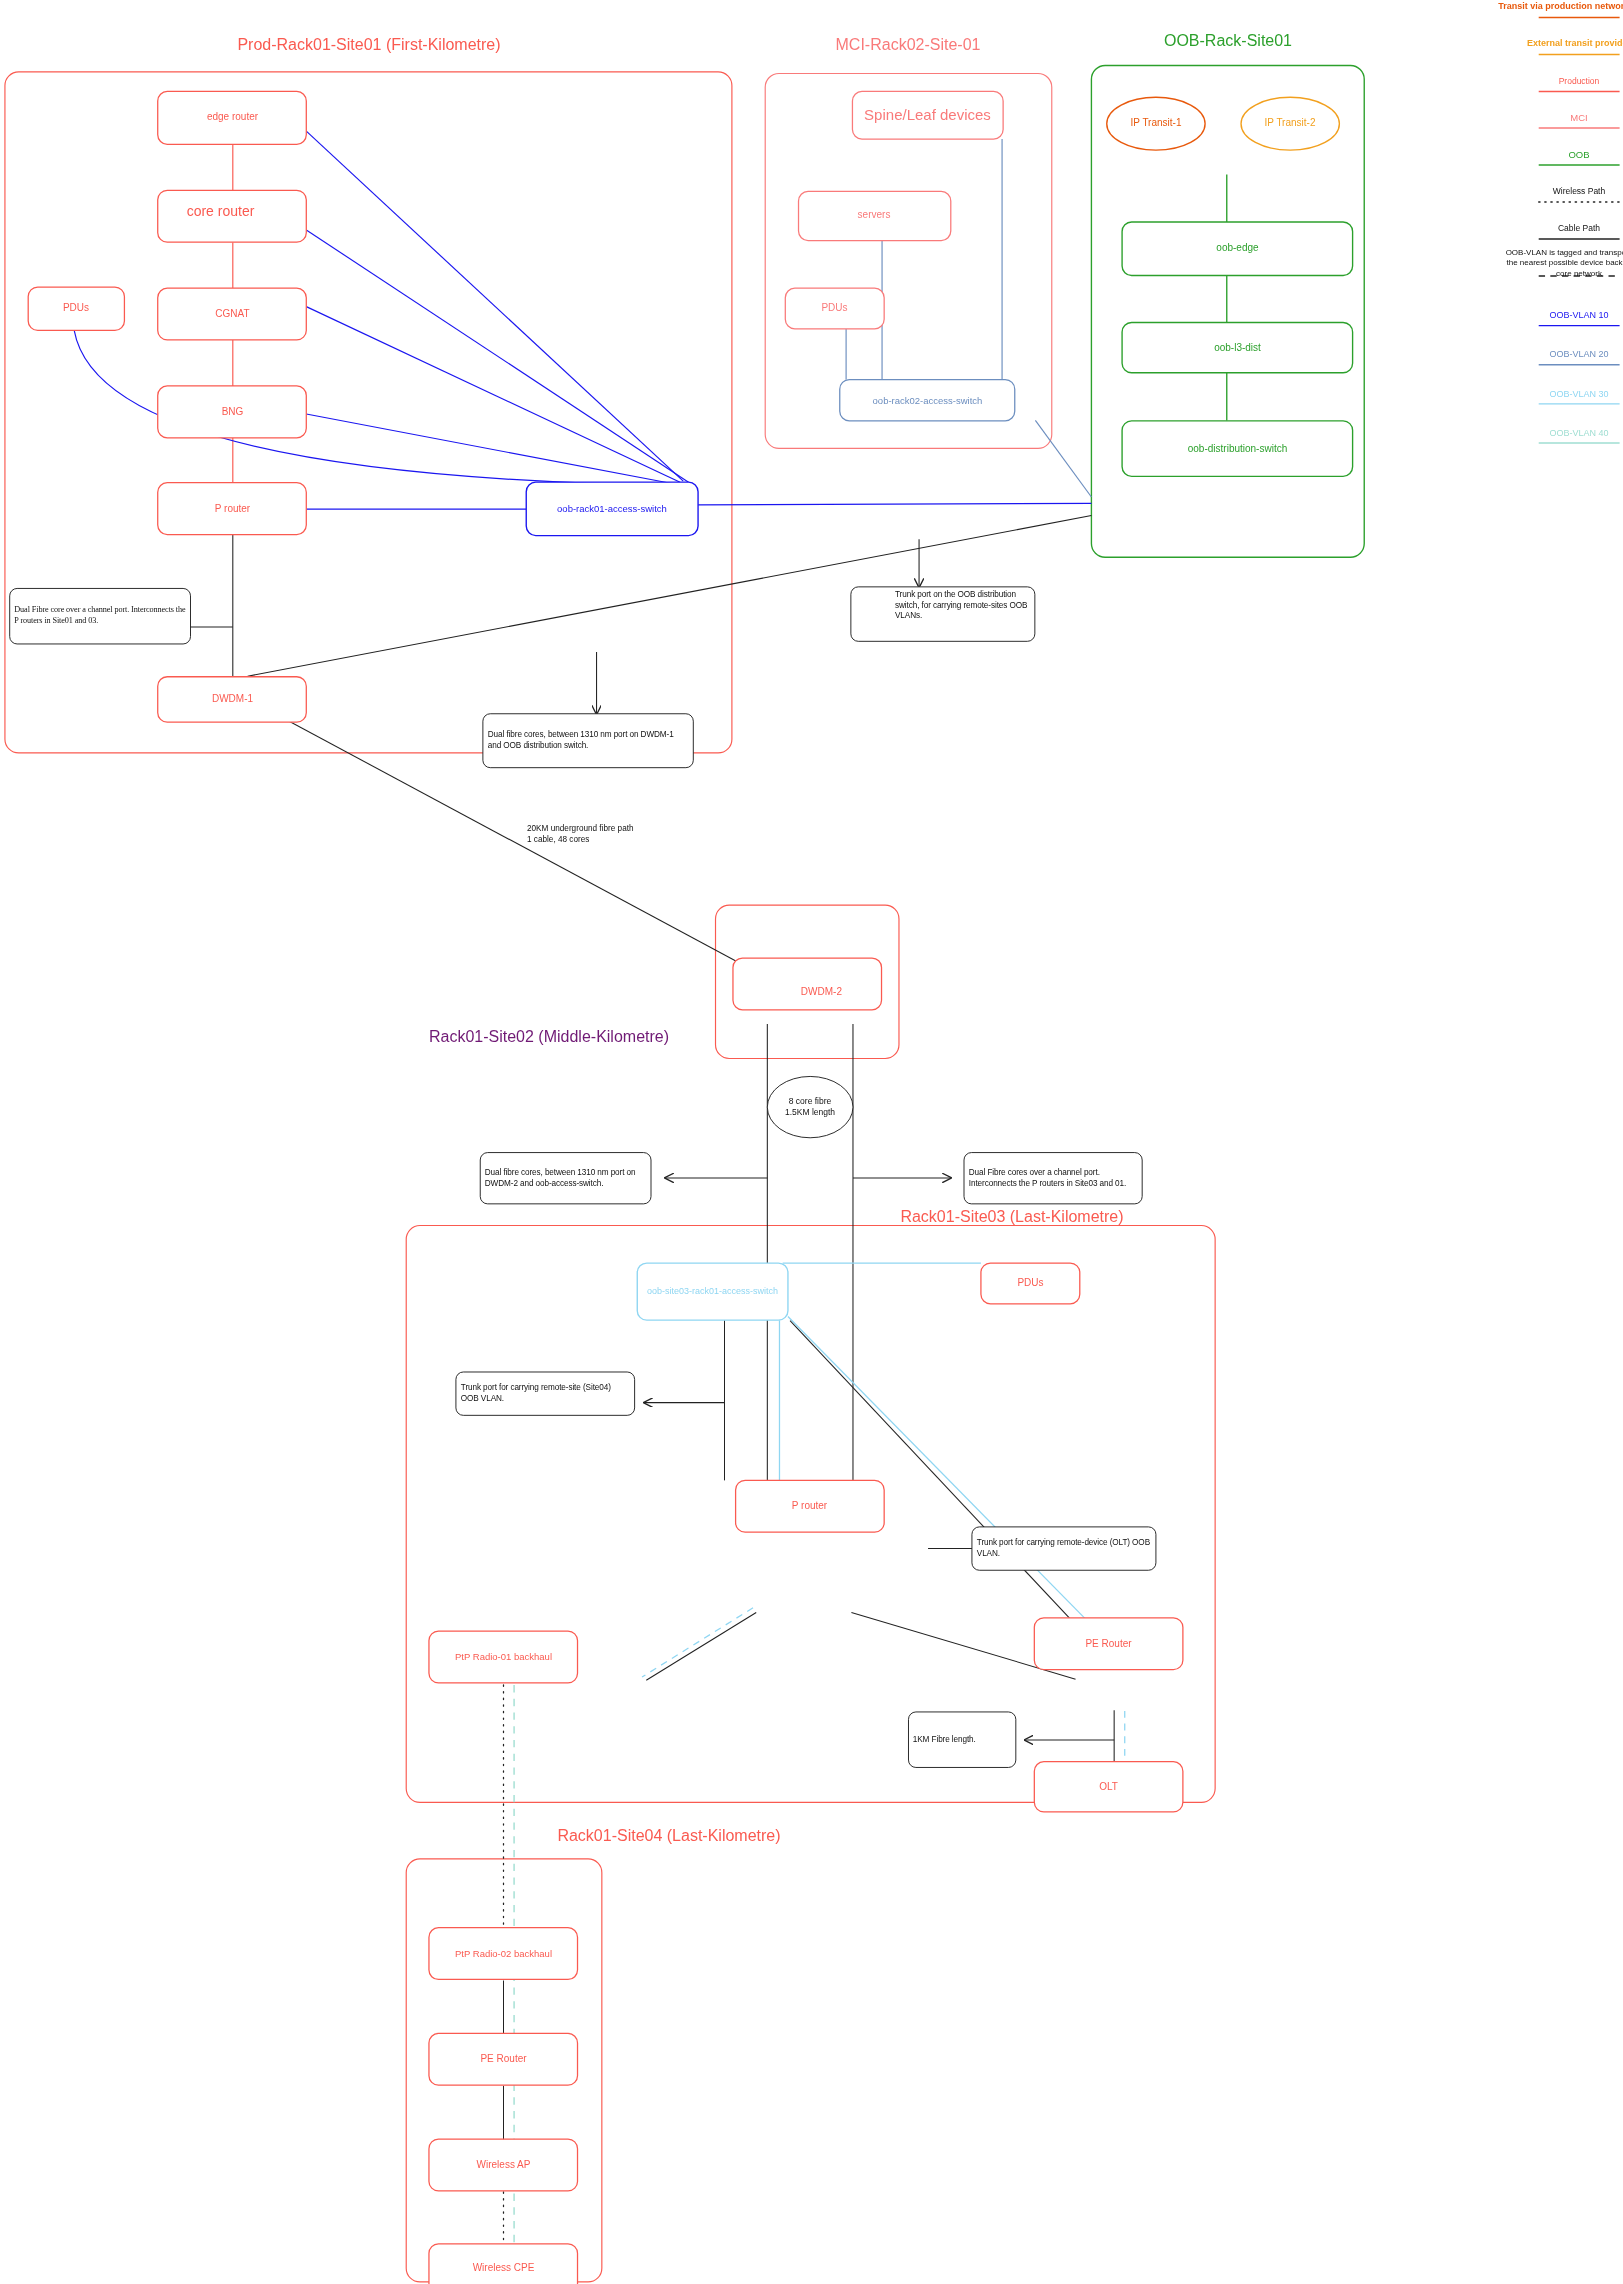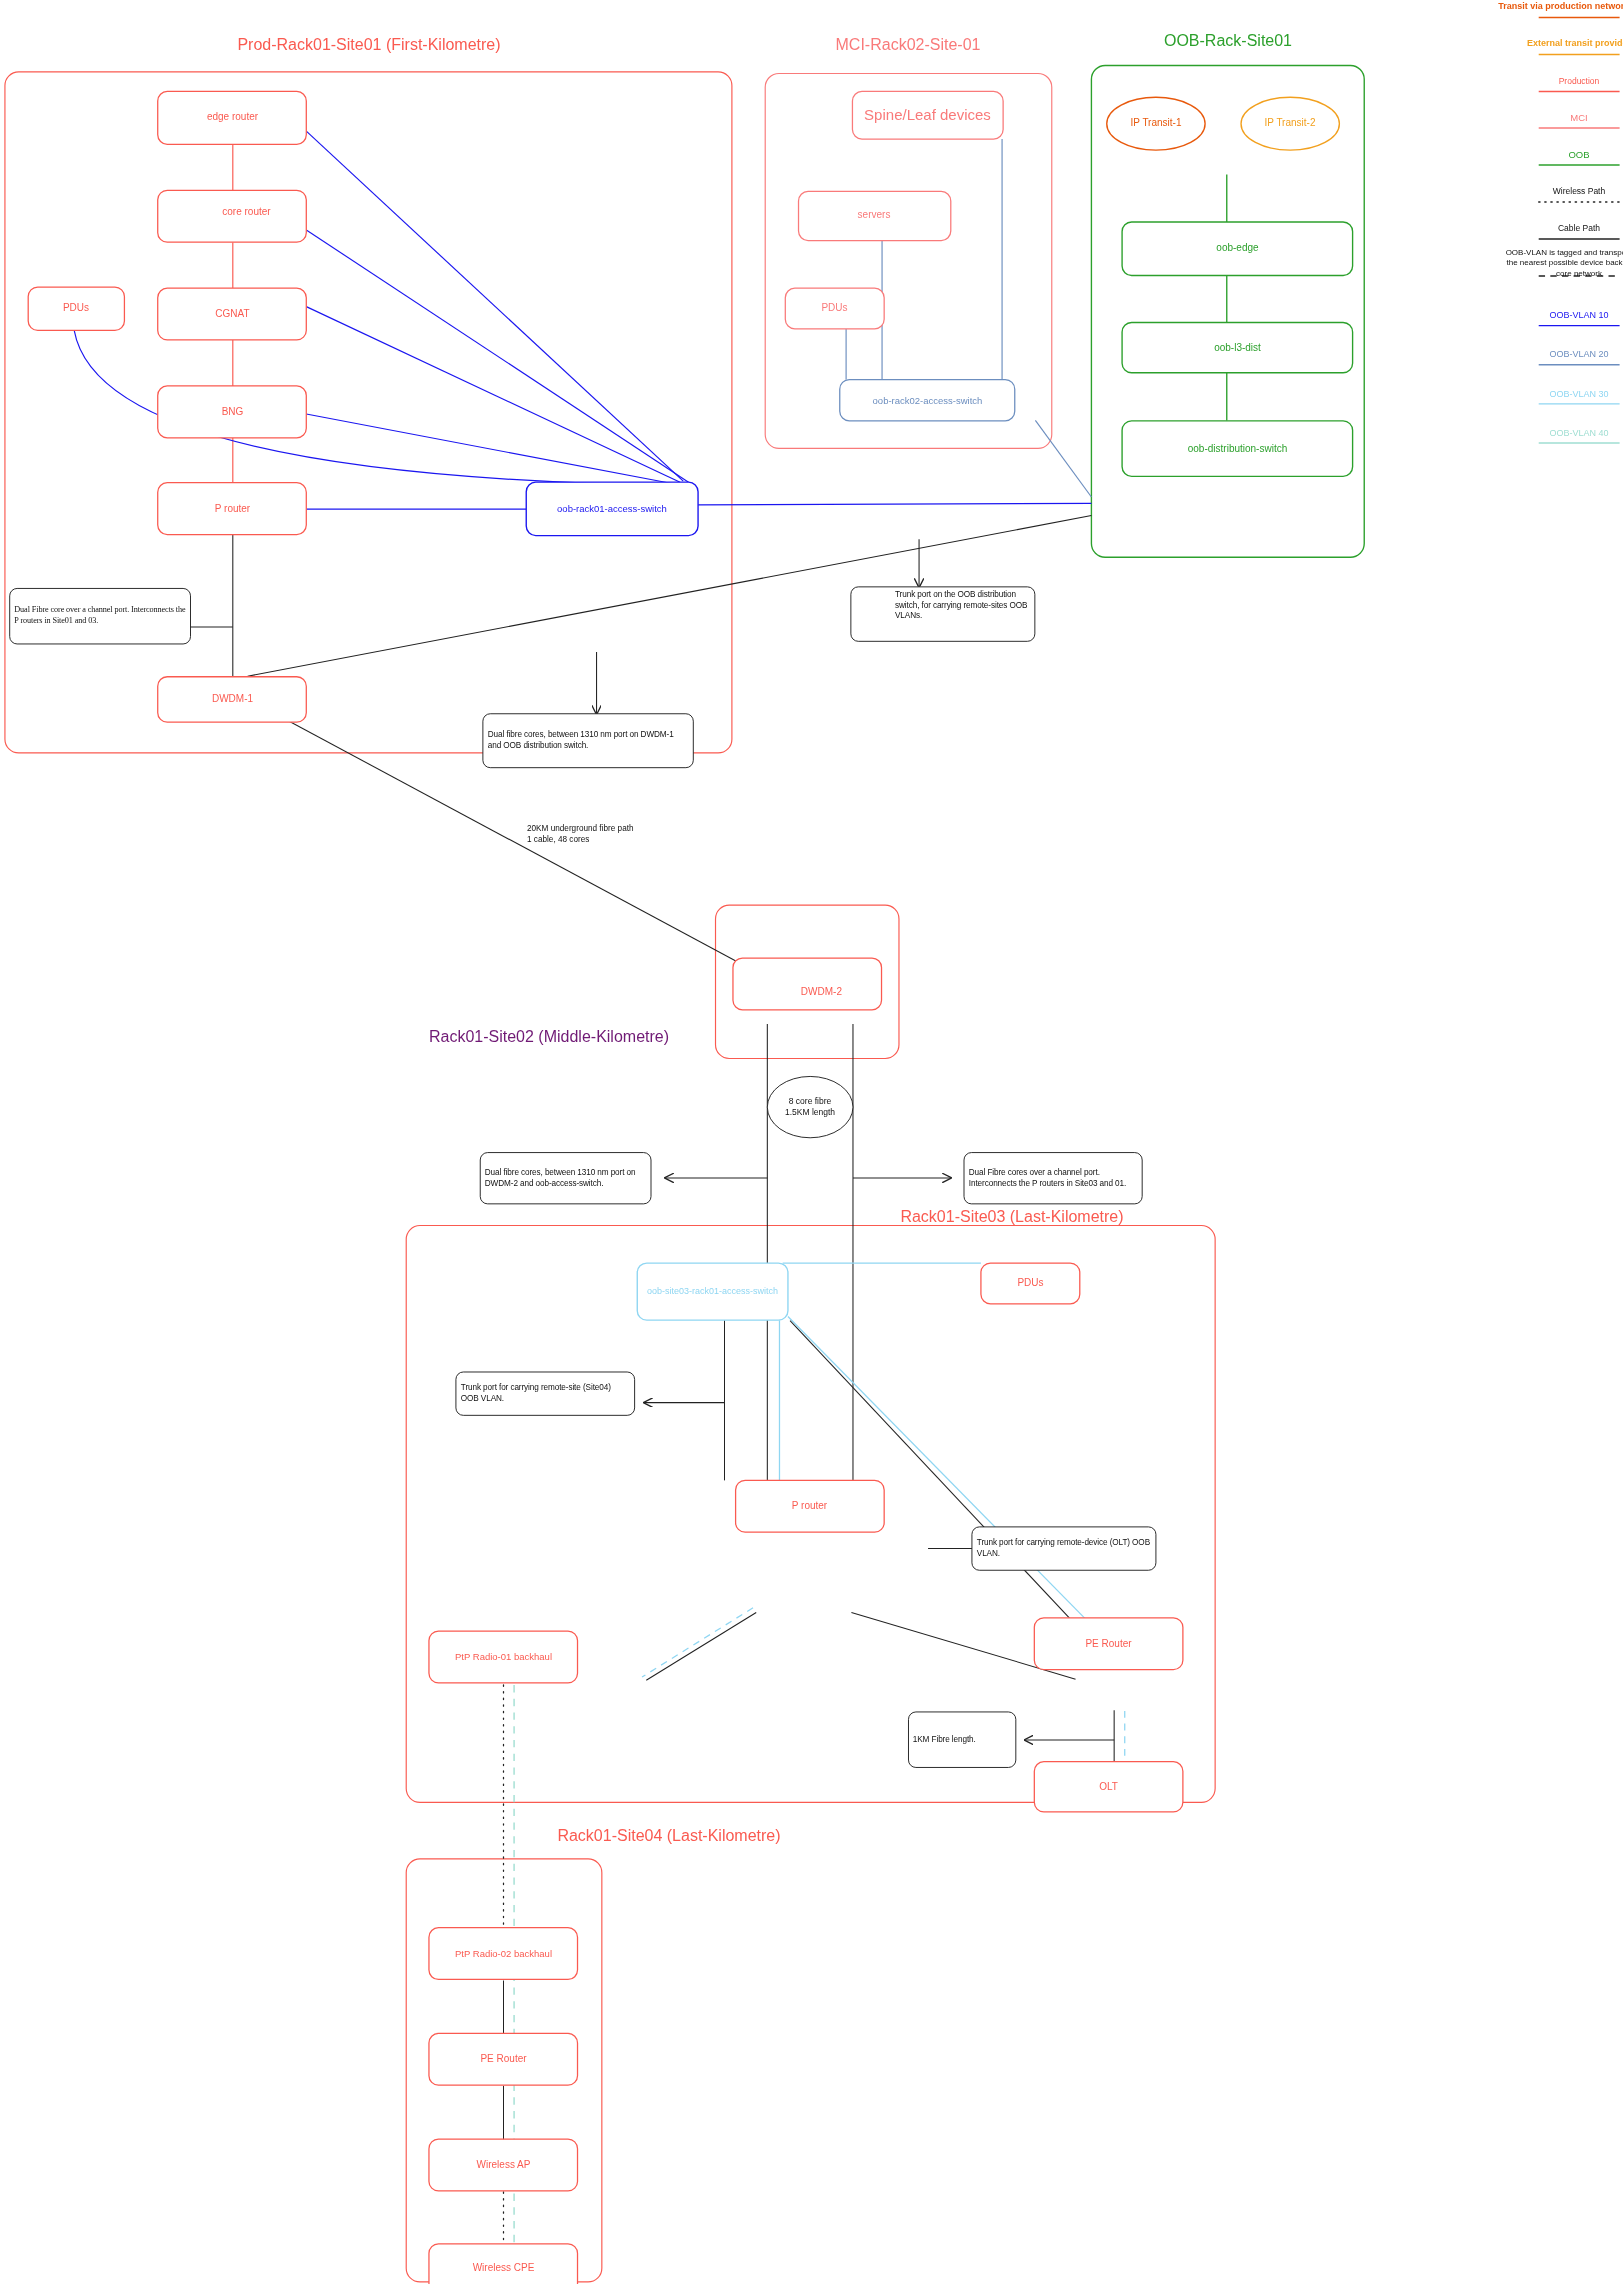--- a/index.html
+++ b/index.html
@@ -193,21 +193,21 @@
   </svg>
 
   <div class="grp-title" style="left:369px; top:36px; color:#fa5a50;">Prod-Rack01-Site01 (First-Kilometre)</div>
   <div class="grp-title" style="left:908px; top:36px; color:#f97a7a;">MCI-Rack02-Site-01</div>
   <div class="grp-title" style="left:1228px; top:32px; color:#2ca02c;">OOB-Rack-Site01</div>
   <div class="grp-title" style="left:549px; top:981px; color:#701a75;margin-top:47px;">Rack01-Site02 (Middle-Kilometre)</div>
   <div class="grp-title" style="left:1012px; top:1226px; color:#fa5a50; transform:translate(-50%,-100%);">Rack01-Site03 (Last-Kilometre)</div>
   <div class="grp-title" style="left:669px; top:1827px; color:#fa5a50;">Rack01-Site04 (Last-Kilometre)</div>
 
   <div class="node-label" style="left:158px; top:91px; width:149px; height:53px; color:#fa5a50; font-size:10px;border-radius:11px;">edge router</div>
-  <div class="node-label" style="left:172px; top:190px; width:149px; height:44px; color:#fa5a50; font-size:10px;">core router</div>
+  <div class="node-label" style="left:146px; top:190px; width:149px; height:44px; color:#fa5a50; font-size:14px;">core router</div>
   <div class="node-label" style="left:158px; top:288px; width:149px; height:52px; color:#fa5a50; font-size:10px;">CGNAT</div>
   <div class="node-label" style="left:158px; top:386px; width:149px; height:52px; color:#fa5a50; font-size:10px;">BNG</div>
   <div class="node-label" style="left:158px; top:483px; width:149px; height:52px; color:#fa5a50; font-size:10px;">P router</div>
   <div class="node-label" style="left:28px; top:287px; width:96px; height:43px; color:#fa5a50; font-size:10px;">PDUs</div>
   <div class="node-label" style="left:158px; top:677px; width:149px; height:45px; color:#fa5a50; font-size:10px;">DWDM-1</div>
   <div class="node-label" style="left:526px; top:482px; width:172px; height:53px; color:#1b16f0; font-size:9.5px;">oob-rack01-access-switch</div>
 
   <div class="node-label" style="left:852px; top:91px; width:151px; height:48px; color:#f97a7a; font-size:15px;">Spine/Leaf devices</div>
   <div class="node-label" style="left:798px; top:191px; width:152px; height:49px; color:#f97a7a; font-size:10px;">servers</div>
   <div class="node-label" style="left:785px; top:288px; width:99px; height:41px; color:#f97a7a; font-size:10px;">PDUs</div>

